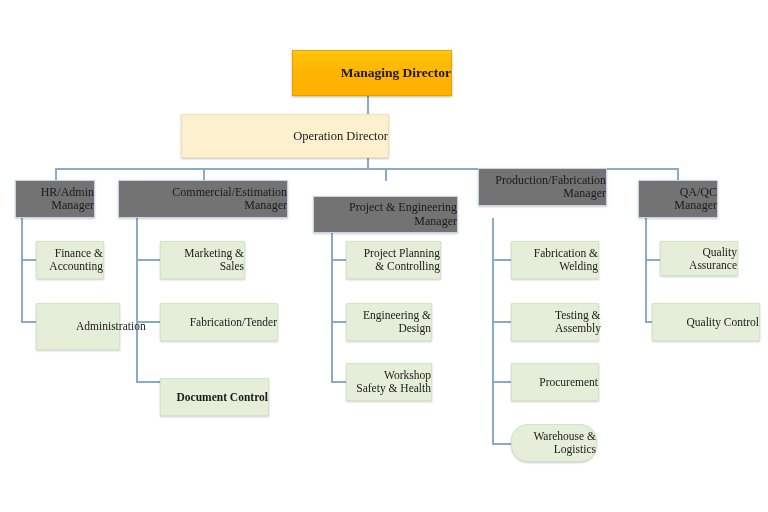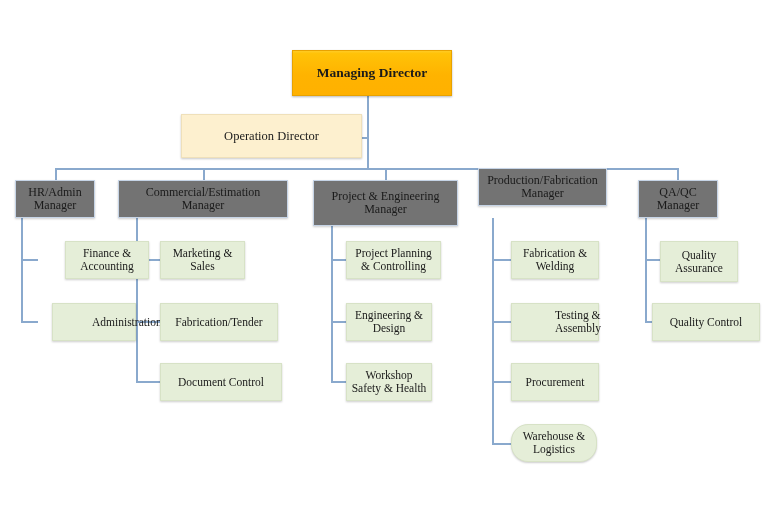--- a/index.html
+++ b/index.html
@@ -23,20 +23,21 @@
     justify-content: center;
     text-align: center;
     line-height: 1.12;
     color: #1a1a1a;
     white-space: nowrap;
     z-index: 3;
   }
   .node .label {
     display: block;
     width: 100%;
+    text-align: right;
   }
   
   .node.exec {
     background: linear-gradient(to bottom, #ffcb24 0%, #ffc207 6%, #ffb300 55%, #ffb100 100%);
     border: 1px solid #e8a200;
     box-shadow: 0 1px 2px rgba(0,0,0,0.28);
     font-size: 13.5px;
     font-weight: 600;
   }
   
@@ -107,82 +108,82 @@
   <div class="conn h" style="left:492px; top:443px; width:21px;"></div>
 
   <div class="conn v" style="left:645px; top:218px; height:105px;"></div>
   <div class="conn h" style="left:645px; top:259px; width:17px;"></div>
   <div class="conn h" style="left:645px; top:321px; width:17px;"></div>
 
   <div class="node exec" style="left:292px; top:50px; width:160px; height:46px;">
     <span class="label">Managing Director</span>
   </div>
 
-  <div class="node director" style="left:181px; top:114px; width:181px; height:44px;">
+  <div class="node director" style="left:181px; top:114px; width:208px; height:44px;">
     <span class="label">Operation Director</span>
   </div>
 
   <div class="node manager" style="left:15px; top:180px; width:80px; height:38px;">
     <span class="label">
       <span>HR/Admin</span><br>
       <span>Manager</span>
     </span>
   </div>
 
   <div class="node manager" style="left:118px; top:180px; width:170px; height:38px;">
     <span class="label">
       <span>Commercial/Estimation</span><br>
       <span>Manager</span>
     </span>
   </div>
 
-  <div class="node manager" style="left:313px; top:180px; width:145px; height:46px;">
+  <div class="node manager" style="left:313px; top:196px; width:145px; height:37px;">
     <span class="label">
       <span>Project &amp; Engineering</span><br>
       <span>Manager</span>
     </span>
   </div>
 
   <div class="node manager" style="left:478px; top:168px; width:129px; height:38px;">
     <span class="label">
       <span>Production/Fabrication</span><br>
       <span>Manager</span>
     </span>
   </div>
 
   <div class="node manager" style="left:638px; top:180px; width:80px; height:38px;">
     <span class="label">
       <span>QA/QC</span><br>
       <span>Manager</span>
     </span>
   </div>
 
-  <div class="node dept" style="left:36px; top:241px; width:84px; height:38px;margin-left:29px;">
+  <div class="node dept" style="left:36px; top:241px; width:68px; height:38px;">
     <span class="label">
       <span>Finance &amp;</span><br>
       <span>Accounting</span>
     </span>
   </div>
 
-  <div class="node dept" style="left:52px; top:303px; width:84px; height:38px;padding-left:39px;">
+  <div class="node dept" style="left:36px; top:303px; width:84px; height:47px;padding-left:39px;">
     <span class="label">Administration</span>
   </div>
 
   <div class="node dept" style="left:160px; top:241px; width:85px; height:38px;">
     <span class="label">
       <span>Marketing &amp;</span><br>
       <span>Sales</span>
     </span>
   </div>
 
   <div class="node dept" style="left:160px; top:303px; width:118px; height:38px;">
     <span class="label">Fabrication/Tender</span>
   </div>
 
-  <div class="node dept" style="left:160px; top:363px; width:122px; height:38px;">
+  <div class="node dept" style="left:160px; top:378px; width:109px; height:38px;font-weight:bold;">
     <span class="label">Document Control</span>
   </div>
 
   <div class="node dept" style="left:346px; top:241px; width:95px; height:38px;">
     <span class="label">
       <span>Project Planning</span><br>
       <span>&amp; Controlling</span>
     </span>
   </div>
 
@@ -218,21 +219,21 @@
     <span class="label">Procurement</span>
   </div>
 
   <div class="node dept" style="left:511px; top:424px; width:86px; height:38px;border-radius:17px;">
     <span class="label">
       <span>Warehouse &amp;</span><br>
       <span>Logistics</span>
     </span>
   </div>
 
-  <div class="node dept" style="left:660px; top:241px; width:78px; height:41px;">
+  <div class="node dept" style="left:660px; top:241px; width:78px; height:35px;">
     <span class="label">
       <span>Quality</span><br>
       <span>Assurance</span>
     </span>
   </div>
 
   <div class="node dept" style="left:652px; top:303px; width:108px; height:38px;">
     <span class="label">Quality Control</span>
   </div>
 

